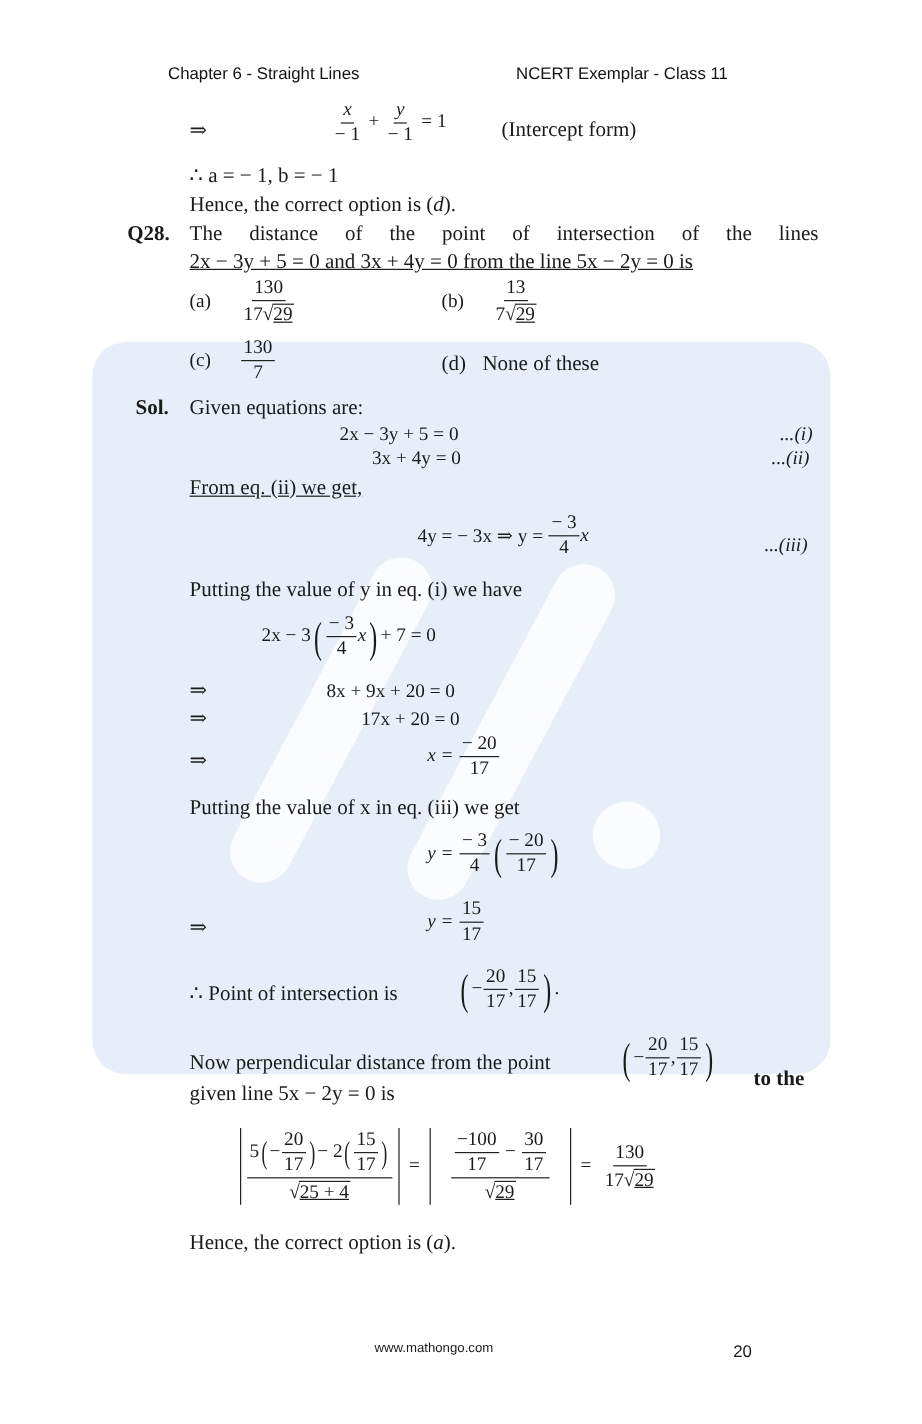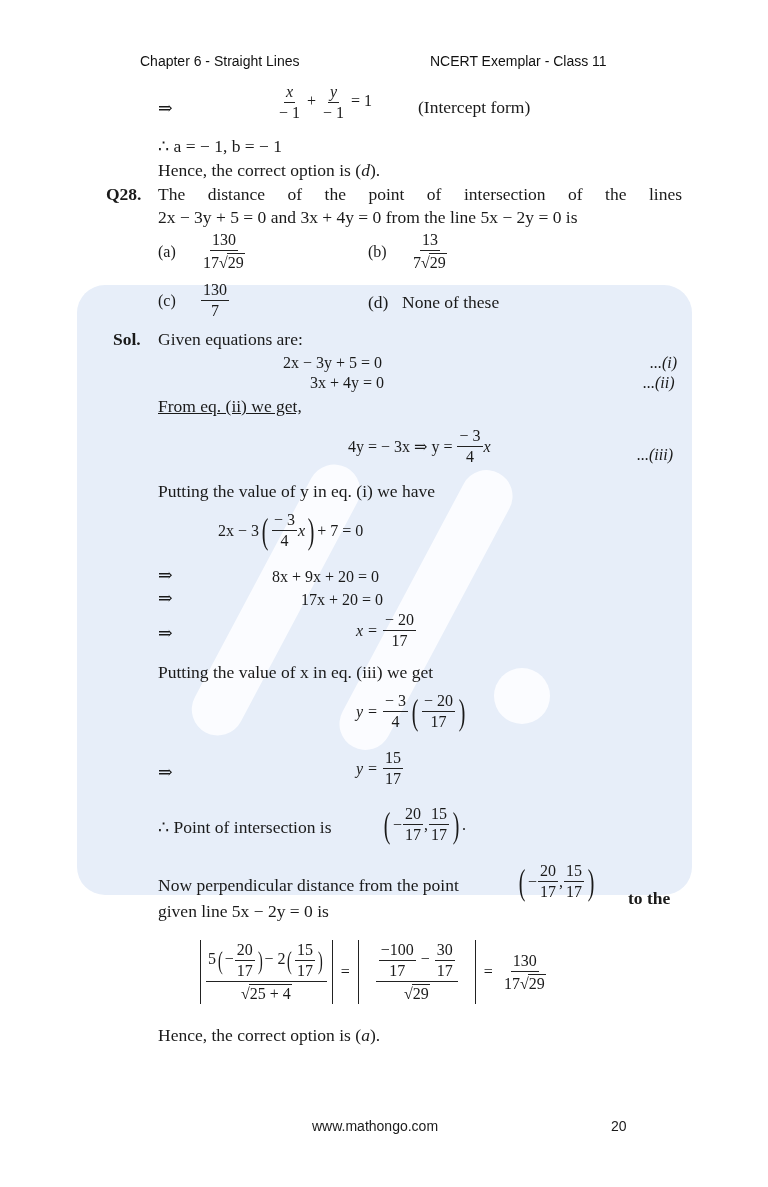--- a/index.html
+++ b/index.html
@@ -10,21 +10,21 @@
   }
   .abs { position: absolute; }
   .sans { font-family: "Liberation Sans", "DejaVu Sans", sans-serif; }
   .hdr { font-size: 14px; top: 53px; color: #111; }
   .txt { font-size: 17.5px; line-height: 1; white-space: nowrap; }
   .m { font-size: 16px; white-space: nowrap; }
   i { font-style: italic; }
   .frac { display: inline-flex; flex-direction: column; align-items: center; vertical-align: middle; line-height: 1; margin: 0 1px; }
   .frac .n { padding: 0 2px 2px; border-bottom: 1px solid #222; }
   .frac .d { padding: 2px 2px 0; }
-  .sqrt { display:inline-block; border-top:1px solid #222; padding: 1px 1px 0 1px; margin-left: 0; }
+  .sqrt { display:inline-block; border-top:1px solid #222; padding: 1px 1px 0 1px; margin-left: 0; text-decoration: underline; }
   .rad { font-size: 1em; margin-right: -1px; }
   .bigp { font-size: 36px; font-weight: 200; vertical-align: middle; line-height: 1; transform: scaleX(0.55); display:inline-block; }
   .abs-bar { display:inline-block; border-left:1px solid #222; border-right:1px solid #222; padding: 0 4px; vertical-align: middle; }
   .wm-box { left: 77px; top: 285px; width: 615px; height: 610px; background: #e7eef9; border-radius: 28px; }
   .wm-bar { background: #fbfcff; border-radius: 26px; width: 52px; }
   .wm-dot { width: 56px; height: 56px; border-radius: 50%; background: #fbfcff; }
   .bold { font-weight: bold; }
 </style>
 </head>
 <body>
@@ -51,21 +51,21 @@
   <span>= 1</span>
 </div>
 <div class="abs txt" style="left:418px; top:99px;">(Intercept form)</div>
 <div class="abs txt" style="left:158px; top:138px;">∴ a = − 1, b = − 1</div>
 <div class="abs txt" style="left:158px; top:162px;">
   <span>Hence, the correct option is (</span><i>d</i><span>).</span>
 </div>
 
 <div class="abs txt bold" style="left:106px; top:186px;">Q28.</div>
 <div class="abs txt" style="left:158px; top:186px; width:524px; text-align:justify; text-align-last:justify;">The distance of the point of intersection of the lines</div>
-<div class="abs txt" style="left:158px; top:209px;">2x − 3y + 5 = 0 and 3x + 4y = 0 from the line 5x − 2y = 0 is</div>
+<div class="abs txt" style="left:158px; top:209px;text-decoration:underline;">2x − 3y + 5 = 0 and 3x + 4y = 0 from the line 5x − 2y = 0 is</div>
 
 <div class="abs m" style="left:158px; top:232px;">
   <span style="display:inline-block; width:38px; vertical-align:middle;">(a)</span>
   <span class="frac">
       <span class="n">130</span>
       <span class="d"><span>17</span><span class="rad">√</span><span class="sqrt">29</span></span>
     </span>
 </div>
 <div class="abs m" style="left:368px; top:232px;">
   <span style="display:inline-block; width:38px; vertical-align:middle;">(b)</span>
@@ -197,14 +197,14 @@
   <span class="frac">
       <span class="n">130</span>
       <span class="d"><span>17</span><span class="rad">√</span><span class="sqrt">29</span></span>
     </span>
 </div>
 
 <div class="abs txt" style="left:158px; top:1027px;">
   <span>Hence, the correct option is (</span><i>a</i><span>).</span>
 </div>
 
-<div class="abs sans" style="left:312px; top:1118px; font-size:14px;">www.mathongo.com</div>
+<div class="abs sans" style="left:312px; top:1118px; font-size:11px;">www.mathongo.com</div>
 <div class="abs sans" style="left:611px; top:1118px; font-size:14px;">20</div>
 
 </body></html>

